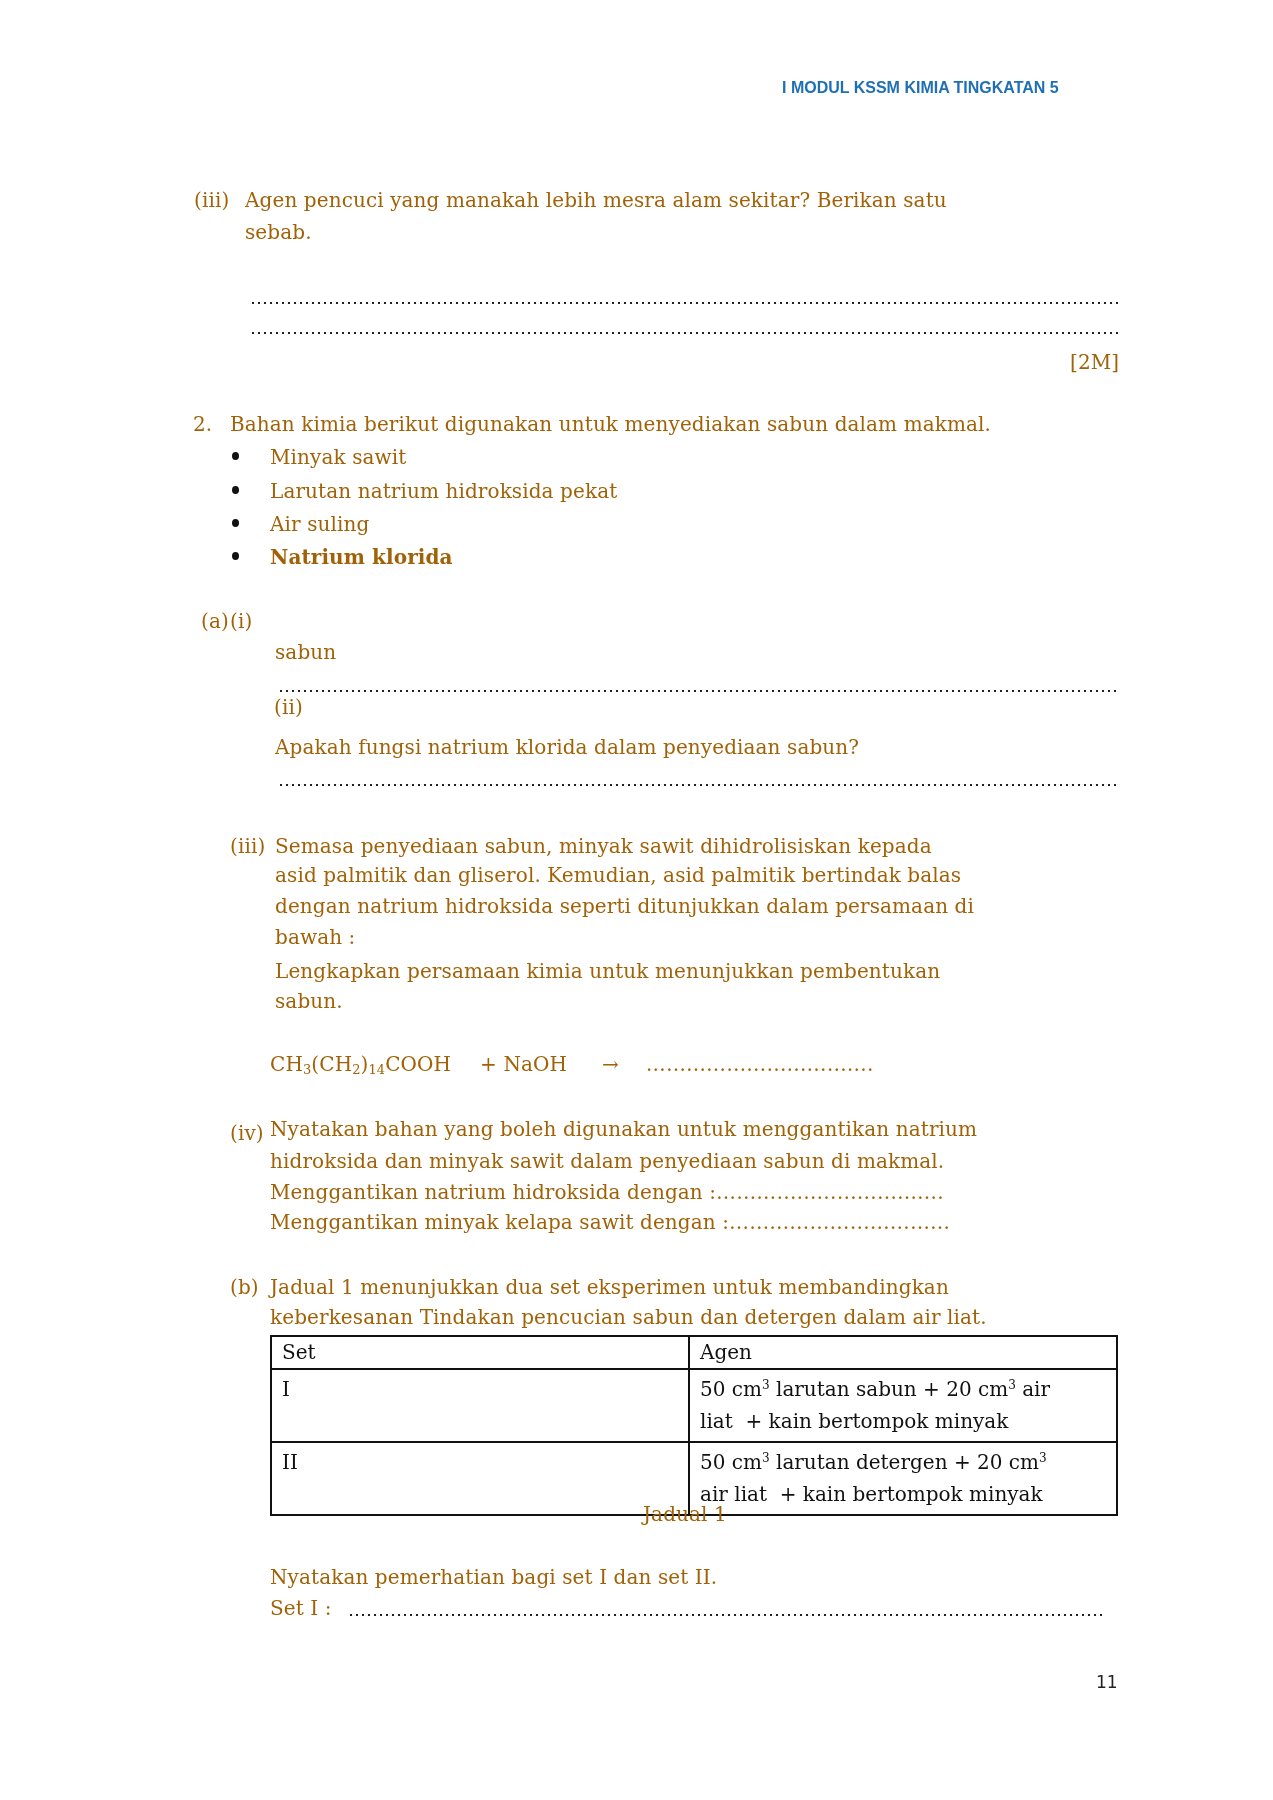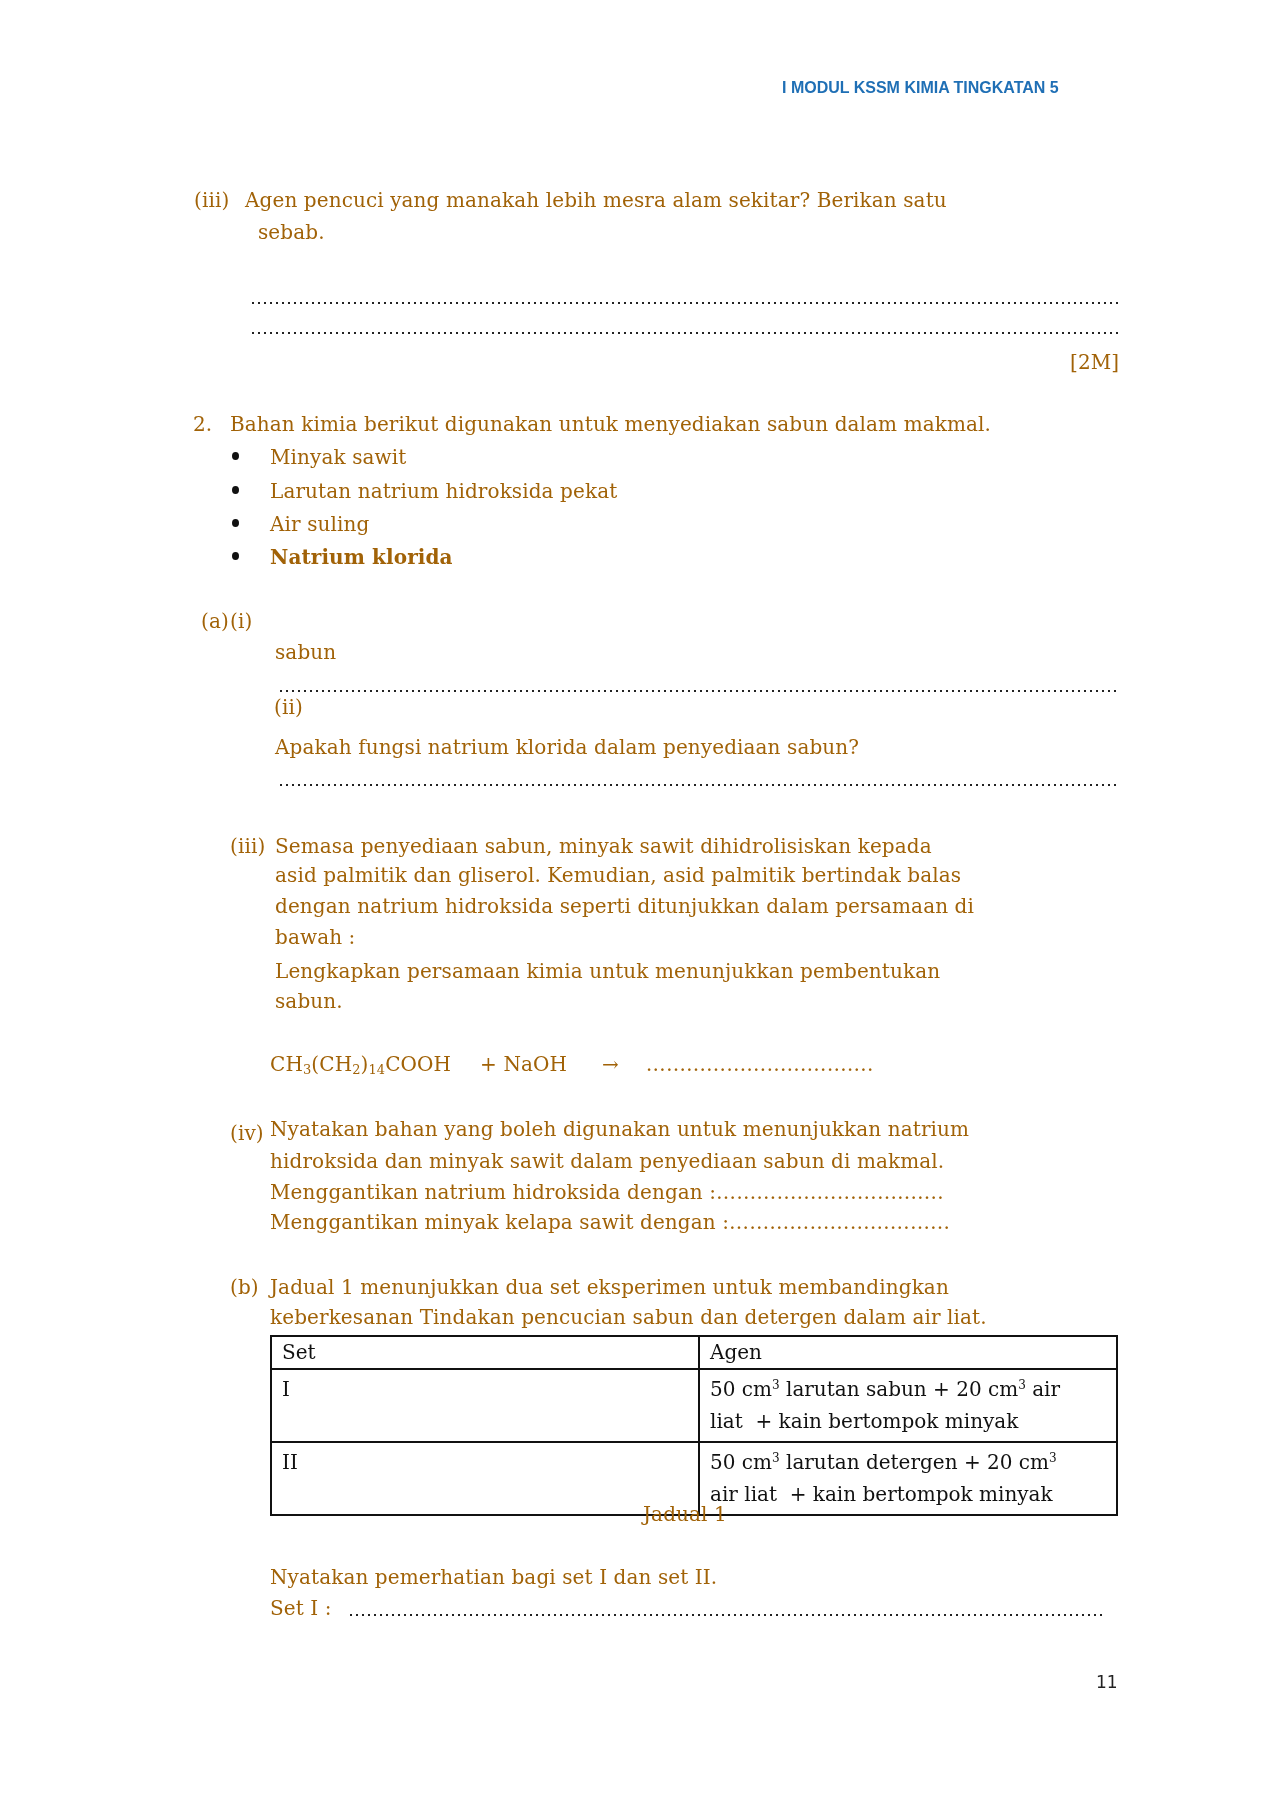--- a/index.html
+++ b/index.html
@@ -6,33 +6,33 @@
   body { width: 1273px; height: 1800px; position: relative; overflow: hidden; }
   .page { position: absolute; left: 0; top: 0; width: 1273px; height: 1800px; background: #fff; }
   .t { position: absolute; font-family: "DejaVu Serif", "Liberation Serif", serif; font-size: 20px; line-height: 22px; color: #a16207; white-space: nowrap; letter-spacing: 0.1px; }
   .hdr { position: absolute; font-family: "Liberation Sans", sans-serif; font-weight: bold; font-size: 16px; line-height: 18px; color: #1f6fb5; white-space: nowrap; }
   .pnum { position: absolute; font-family: "DejaVu Sans", sans-serif; font-size: 17px; line-height: 18px; color: #222; }
   .dots { position: absolute; height: 2px; background-image: radial-gradient(circle, #222 0.9px, transparent 1.2px); background-size: 6px 2px; background-repeat: repeat-x; }
   .bullet { position: absolute; width: 7px; height: 8px; border-radius: 50%; background: #111; }
   sub { font-size: 13px; vertical-align: -3px; line-height: 0; }
   sup { font-size: 12px; vertical-align: 7px; line-height: 0; }
   .tbl { position: absolute; left: 270px; top: 1335px; width: 848px; border-collapse: collapse; }
-  .tbl td { border: 2px solid #111; vertical-align: top; padding: 3px 20px 4px 10px; font-family: "DejaVu Serif", "Liberation Serif", serif; font-size: 20px; line-height: 32px; color: #111; }
+  .tbl td { border: 2px solid #111; vertical-align: top; padding: 3px 10px 4px 10px; font-family: "DejaVu Serif", "Liberation Serif", serif; font-size: 20px; line-height: 32px; color: #111; }
   .tbl td.c1 { width: 396px; }
 </style>
 </head>
 <body>
 
 <div class="page">
 
   <div class="hdr" style="left:782px; top:79px;">I MODUL KSSM KIMIA TINGKATAN 5</div>
 
   <div class="t" style="left:194px; top:189px;">(iii)</div>
   <div class="t" style="left:245px; top:189px;">Agen pencuci yang manakah lebih mesra alam sekitar? Berikan satu</div>
-  <div class="t" style="left:258px; top:221px;">sebab.</div>
+  <div class="t" style="left:245px; top:221px;">sebab.</div>
   <div class="dots" style="left:250px; top:302px; width:868px;"></div>
   <div class="dots" style="left:250px; top:332px; width:868px;"></div>
   <div class="t" style="left:1070px; top:351px;">[2M]</div>
 
   <div class="t" style="left:193px; top:413px;">2.</div>
   <div class="t" style="left:230px; top:413px;">Bahan kimia berikut digunakan untuk menyediakan sabun dalam makmal.</div>
 
   <div class="bullet" style="left:232px; top:452px;"></div>
   <div class="t" style="left:270px; top:446px;">Minyak sawit</div>
   <div class="bullet" style="left:232px; top:486px;"></div>
@@ -63,21 +63,21 @@
     <span><span>CH</span><sub>3</sub><span>(CH</span><sub>2</sub><span>)</span><sub>14</sub><span>COOH</span></span>
     <span style="display:inline-block; width:16px;"></span>
     <span>+ NaOH</span>
     <span style="display:inline-block; width:22px;"></span>
     <span>→</span>
     <span style="display:inline-block; width:14px;"></span>
     <span>…………………………….</span>
   </div>
 
   <div class="t" style="left:230px; top:1122px;">(iv)</div>
-  <div class="t" style="left:270px; top:1118px;">Nyatakan bahan yang boleh digunakan untuk menunjukkan natrium</div>
+  <div class="t" style="left:270px; top:1118px;">Nyatakan bahan yang boleh digunakan untuk menggantikan natrium</div>
   <div class="t" style="left:270px; top:1150px;"> hidroksida dan minyak sawit dalam penyediaan sabun di makmal.</div>
   <div class="t" style="left:270px; top:1211px;">
     <span>Menggantikan minyak kelapa sawit dengan :</span><span>……………………………</span>
   </div>
   <div class="t" style="left:270px; top:1181px;">
     <span>Menggantikan natrium hidroksida dengan :</span><span>…………………………….</span>
   </div>
 
   <div class="t" style="left:230px; top:1276px;">(b)</div>
   <div class="t" style="left:270px; top:1276px;">Jadual 1 menunjukkan dua set eksperimen untuk membandingkan</div>

